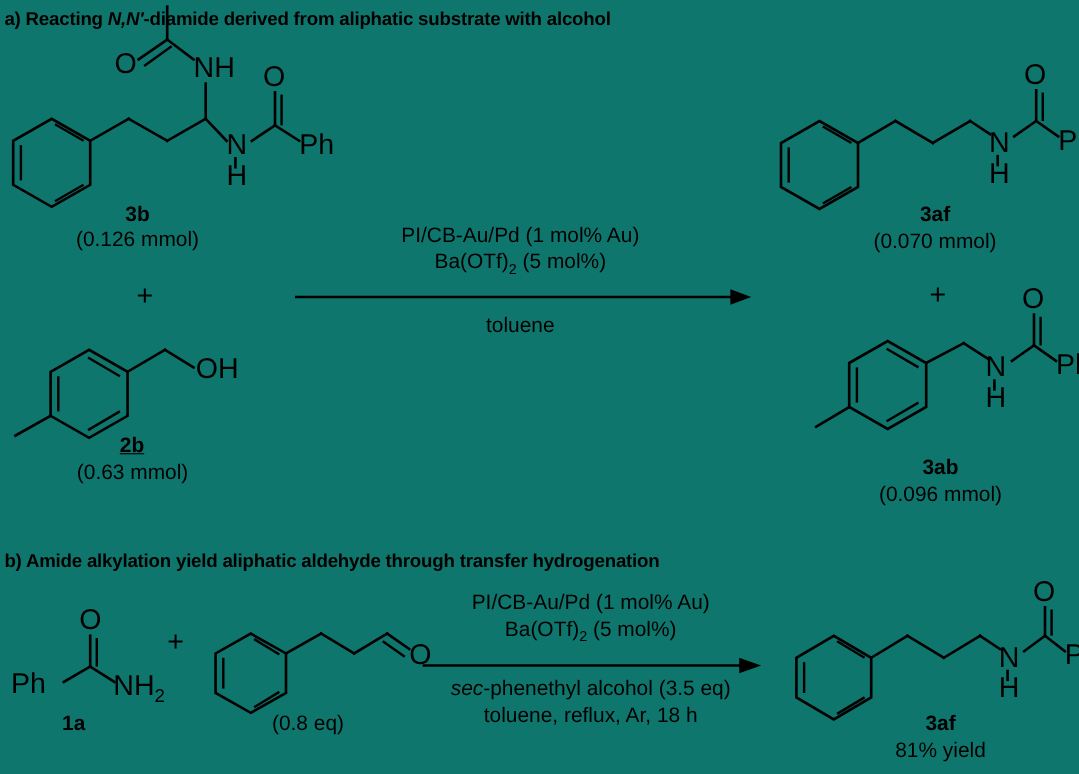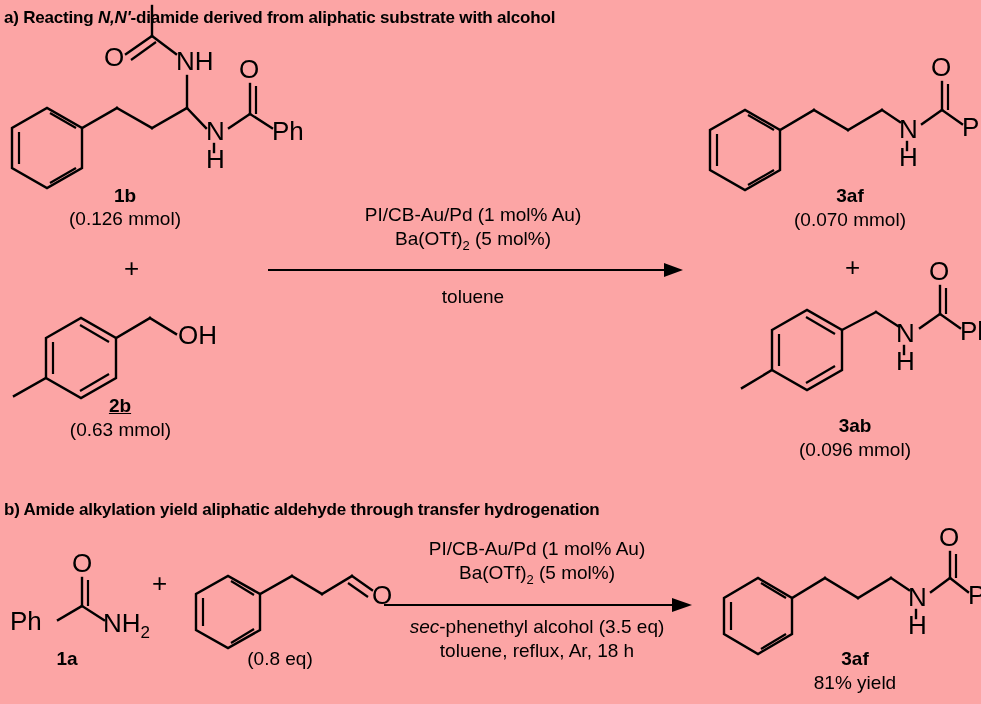--- a/index.html
+++ b/index.html
@@ -9,21 +9,21 @@
     background: #ffffff;
   }
   body {
     font-family: "Liberation Sans", sans-serif;
     color: #000000;
   }
   #scheme {
     position: relative;
     width: 981px;
     height: 704px;
-    background: #fca5a5;
+    background: #0f766e;
     overflow: hidden;
   }
   .abs { position: absolute; }
   .panel-heading {
     font-weight: bold;
     font-size: 17px;
     letter-spacing: -0.2px;
     white-space: nowrap;
   }
   .panel-heading i { font-style: italic; }
@@ -113,21 +113,21 @@
       <line class="bond" x1="229" y1="100" x2="250" y2="86"></line>
 
       <line class="bond" x1="250" y1="86" x2="250" y2="56"></line>
       <line class="bond-thin" x1="256" y1="86" x2="256" y2="58"></line>
       <text class="atom" x="239" y="50" text-anchor="start">O</text>
 
       <line class="bond" x1="250" y1="86" x2="272" y2="100"></line>
       <text class="atom" x="272" y="112" text-anchor="start">Ph</text>
     </svg>
   </div>
-  <div class="abs lbl lbl-bold" style="left:60px; top:185px; width:130px;">1b</div>
+  <div class="abs lbl lbl-bold" style="left:60px; top:185px; width:130px;">3b</div>
   <div class="abs lbl" style="left:45px; top:208px; width:160px;">(0.126 mmol)</div>
 
   <div class="abs plus" style="left:124px; top:255px;">+</div>
 
   <div class="abs struct" style="left:10px; top:310px;">
     <svg width="230" height="110" viewBox="0 0 230 110">
 
       <polygon class="bond" points="36,28 71,8 106,28 106,68 71,88 36,68" fill="none"></polygon>
       <line class="bond-thin" x1="70" y1="15" x2="99" y2="32"></line>
       <line class="bond-thin" x1="43" y1="32" x2="43" y2="64"></line>

